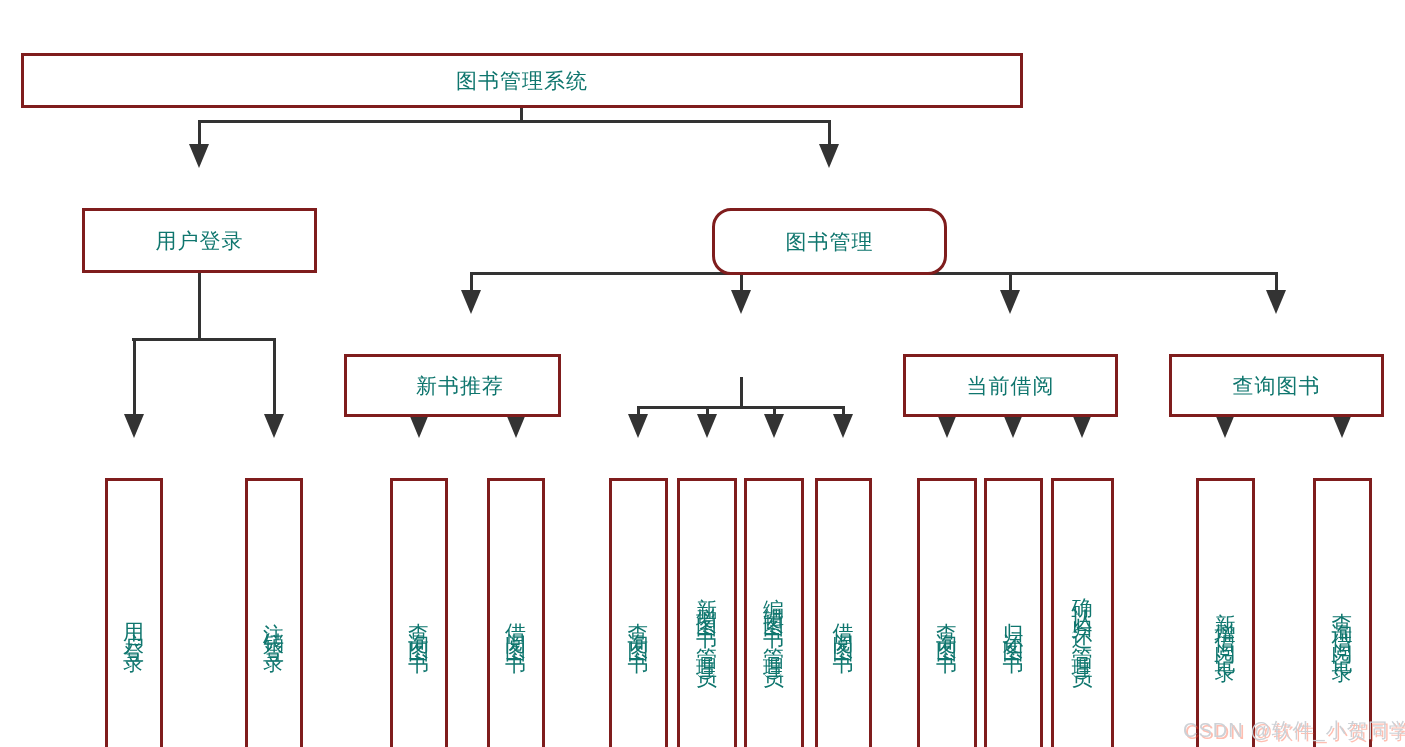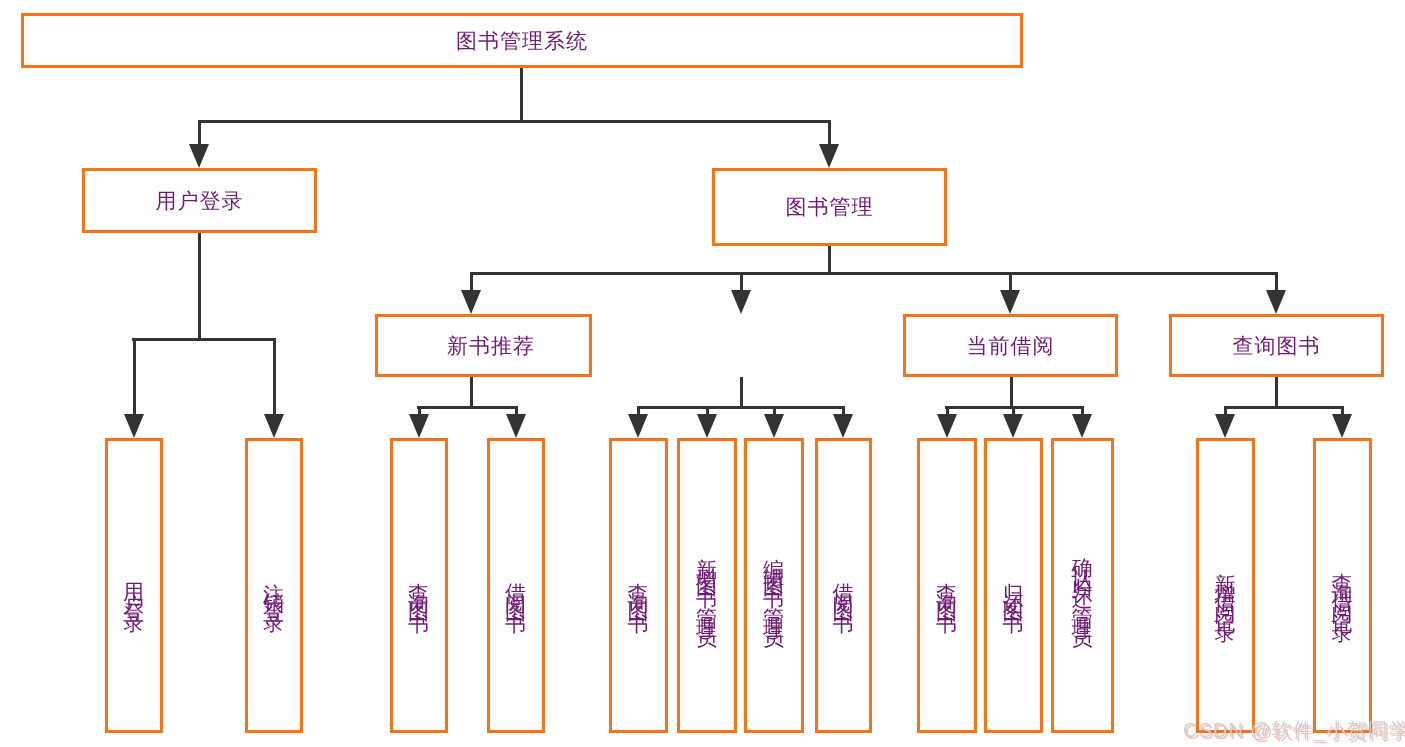--- a/index.html
+++ b/index.html
@@ -1,23 +1,23 @@
 <!DOCTYPE html>
 <html><head>
 <meta charset="utf-8">
 <style>
   html,body{margin:0;padding:0;background:#ffffff;}
   #canvas{
     position:relative;width:1405px;height:747px;background:#ffffff;
     font-family:"Liberation Sans",sans-serif;color:#333333;overflow:hidden;
   }
   .box{
-    position:absolute;background:#ffffff;border:3px solid #f97316;
+    position:absolute;background:#ffffff;border:3px solid #7f1d1d;
     box-sizing:border-box;display:flex;align-items:center;justify-content:center;
-    color:#701a75;z-index:2;
+    color:#0f766e;z-index:2;margin-top:40px;
   }
   .hbox{font-size:21px;letter-spacing:1px;white-space:nowrap;}
   .vbox{
     writing-mode:vertical-rl;font-size:21px;letter-spacing:10px;
     line-height:1.0;text-align:center;
   }
   .hline{position:absolute;height:3px;background:#333333;z-index:1;}
   .vline{position:absolute;width:3px;background:#333333;z-index:1;}
   .arrow{position:absolute;width:20px;z-index:1;}
   .arrow .shaft{position:absolute;left:8.5px;top:0;width:3px;bottom:22px;background:#333333;}
@@ -33,23 +33,23 @@
   }
 </style>
 </head>
 <body>
 
 <div id="canvas">
 
   <div class="box hbox" style="left:21px;top:13px;width:1002px;height:55px;">图书管理系统</div>
 
   <div class="box hbox" style="left:82px;top:168px;width:235px;height:65px;">用户登录</div>
-  <div class="box hbox" style="left:712px;top:168px;width:235px;height:78px;">图书管理</div>
+  <div class="box hbox" style="left:712px;top:168px;width:235px;height:67px;border-radius:19px;">图书管理</div>
 
-  <div class="box hbox" style="left:375px;top:314px;width:217px;height:63px;padding-left:15px;">新书推荐</div>
+  <div class="box hbox" style="left:344px;top:314px;width:217px;height:63px;padding-left:15px;">新书推荐</div>
   <div class="box hbox" style="left:903px;top:314px;width:215px;height:63px;">当前借阅</div>
   <div class="box hbox" style="left:1169px;top:314px;width:215px;height:63px;">查询图书</div>
 
   <div class="box vbox" style="left:105px;top:438px;width:58px;height:295px;">用户登录</div>
   <div class="box vbox" style="left:245px;top:438px;width:58px;height:295px;">注销登录</div>
 
   <div class="box vbox" style="left:390px;top:438px;width:58px;height:295px;">查询图书</div>
   <div class="box vbox" style="left:487px;top:438px;width:58px;height:295px;">借阅图书</div>
 
   <div class="box vbox" style="left:609px;top:438px;width:59px;height:295px;">查询图书</div>

